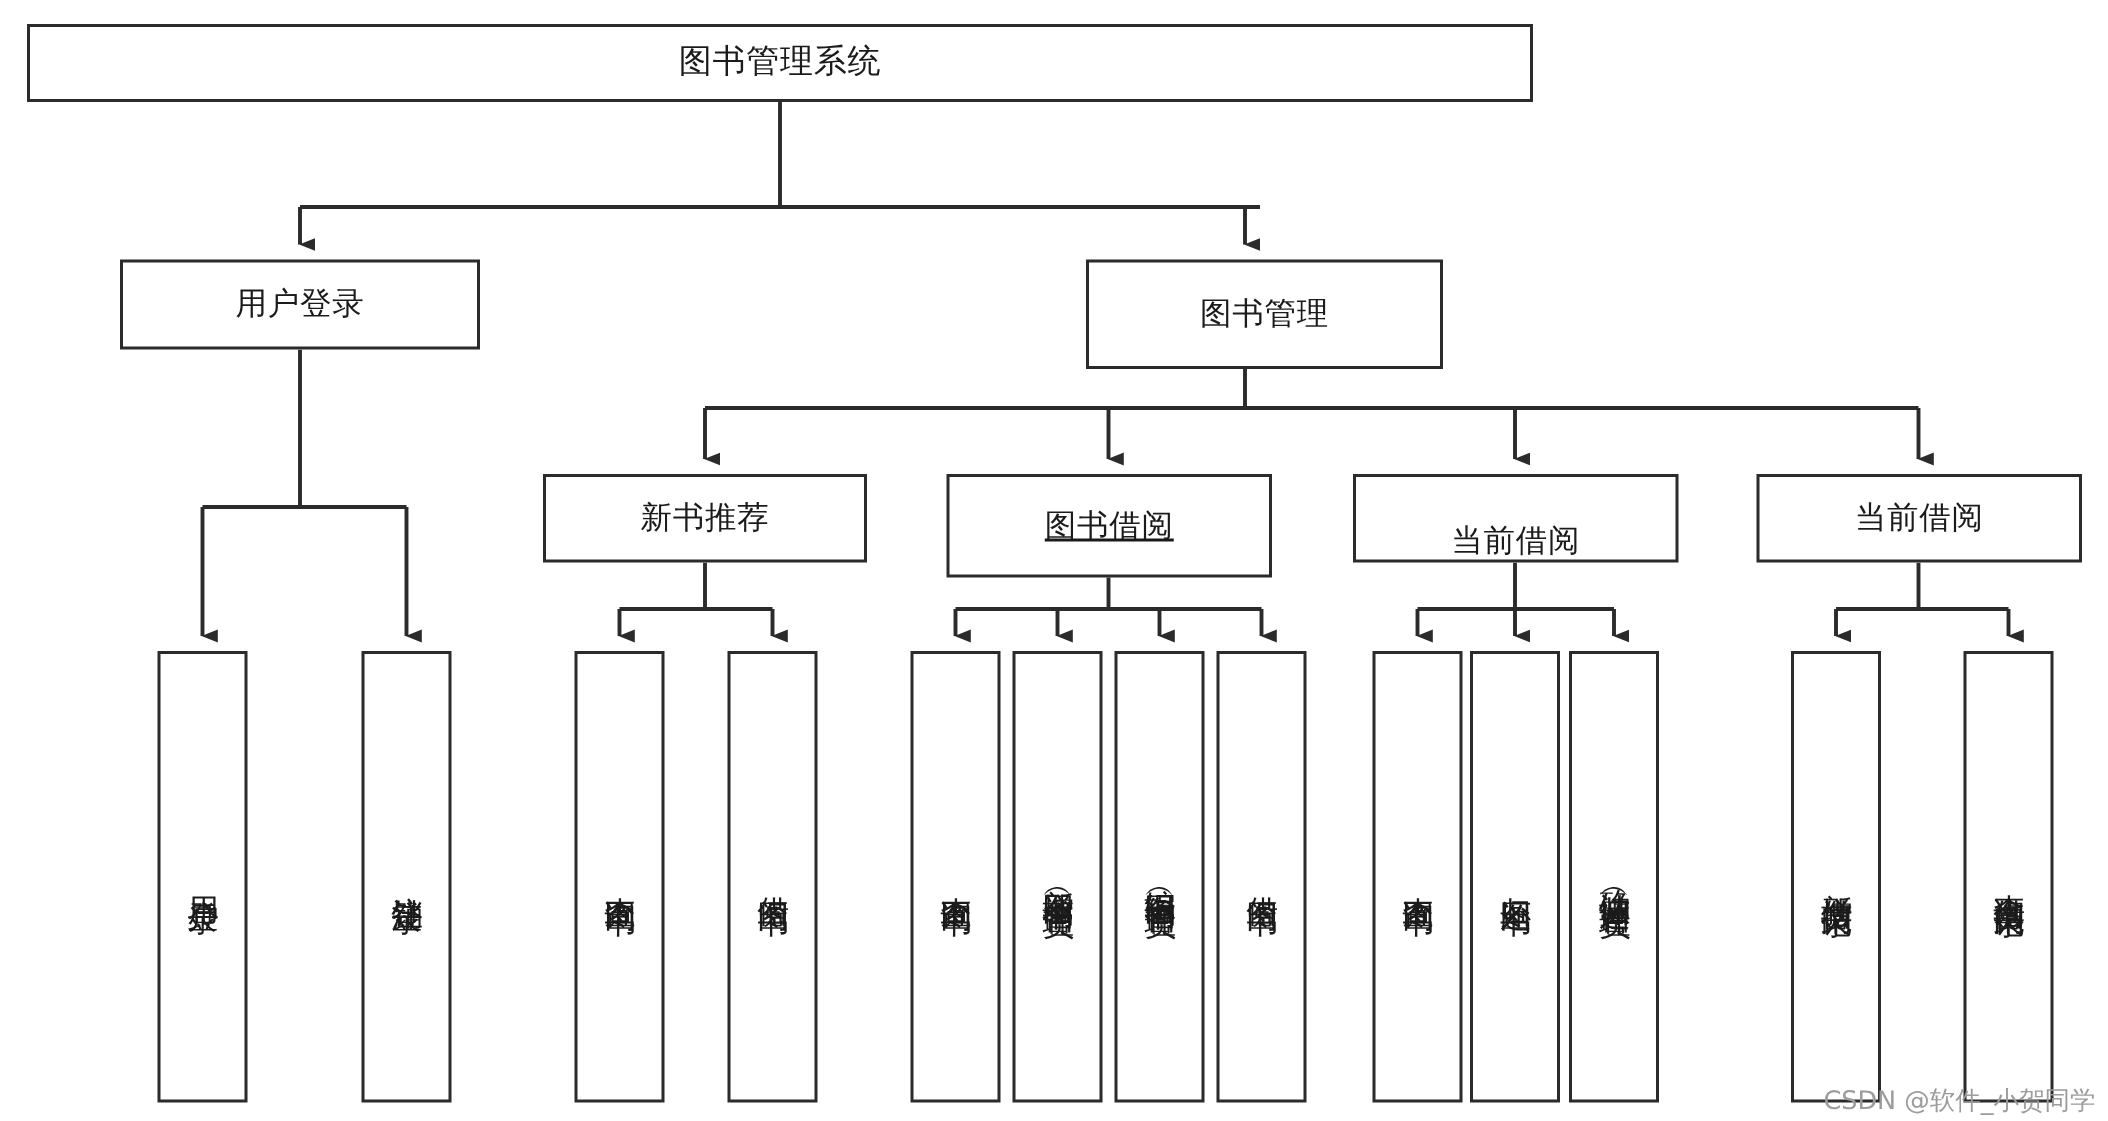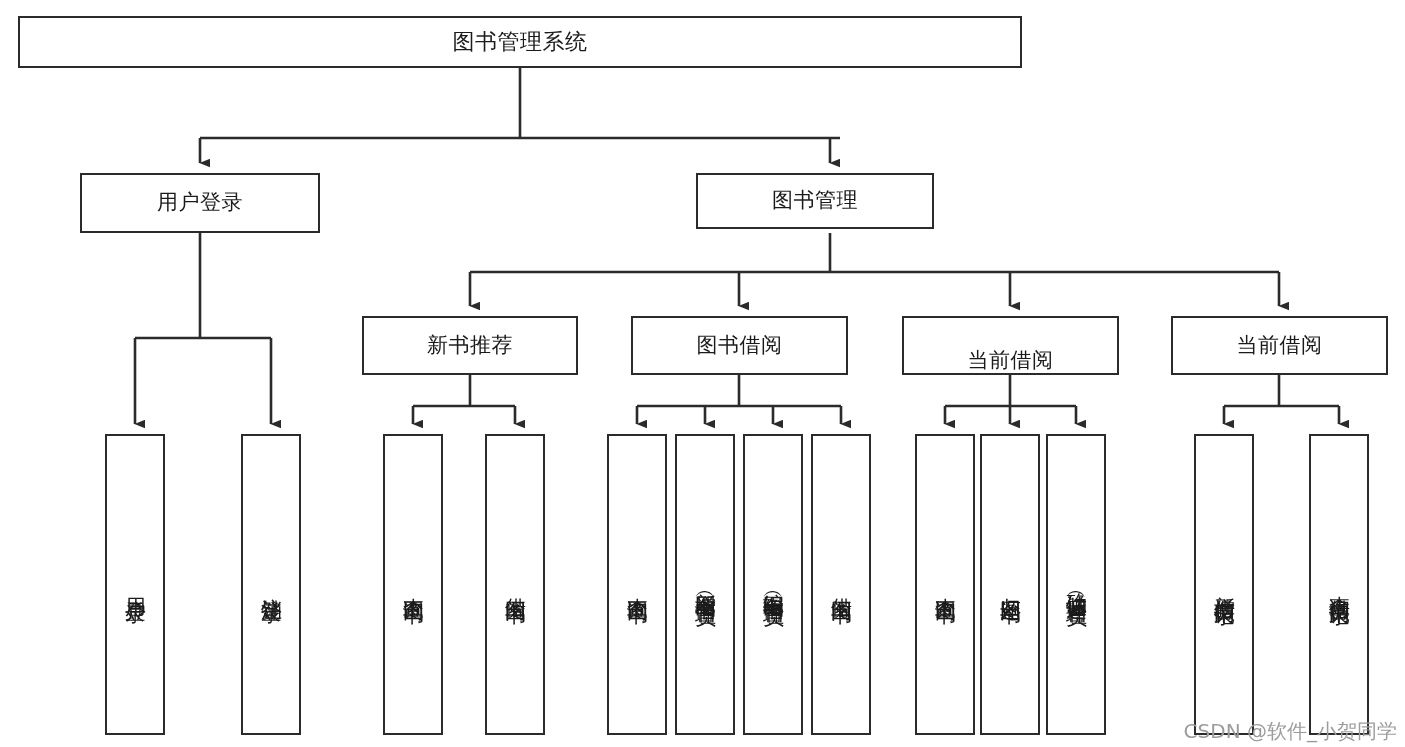--- a/index.html
+++ b/index.html
@@ -55,21 +55,21 @@
     font-size: 21px;
     line-height: 1.28;
     letter-spacing: 2px;
     white-space: normal;
     max-height: 100%;
   }
   .watermark {
     position: absolute;
     right: 8px;
     bottom: 2px;
-    font-size: 20px;
+    font-size: 17px;
     color: #9c9c9c;
     z-index: 3;
     white-space: nowrap;
     font-family: "DejaVu Sans", "Liberation Sans", sans-serif;
     margin-left: 24px;
   }
 </style>
 </head>
 <body>
 
@@ -125,28 +125,28 @@
     </g>
   </svg>
 
   <div class="node root" style="left:18px; top:16px; width:1004px; height:52px;">
     <span class="label">图书管理系统</span>
   </div>
 
   <div class="node" style="left:80px; top:173px; width:240px; height:60px;">
     <span class="label">用户登录</span>
   </div>
-  <div class="node" style="left:696px; top:173px; width:238px; height:56px;">
+  <div class="node" style="left:724px; top:173px; width:238px; height:73px;">
     <span class="label">图书管理</span>
   </div>
 
   <div class="node" style="left:362px; top:316px; width:216px; height:59px;align-items:center;">
     <span class="label">新书推荐</span>
   </div>
-  <div class="node" style="left:631px; top:316px; width:217px; height:59px;">
+  <div class="node" style="left:631px; top:316px; width:217px; height:69px;text-decoration:underline;">
     <span class="label">图书借阅</span>
   </div>
   <div class="node" style="left:902px; top:316px; width:217px; height:59px;align-items:flex-end;">
     <span class="label">当前借阅</span>
   </div>
   <div class="node" style="left:1171px; top:316px; width:217px; height:59px;">
     <span class="label">当前借阅</span>
   </div>
 
   <div class="node leaf" style="left:105px; top:434px; width:60px; height:301px;">

